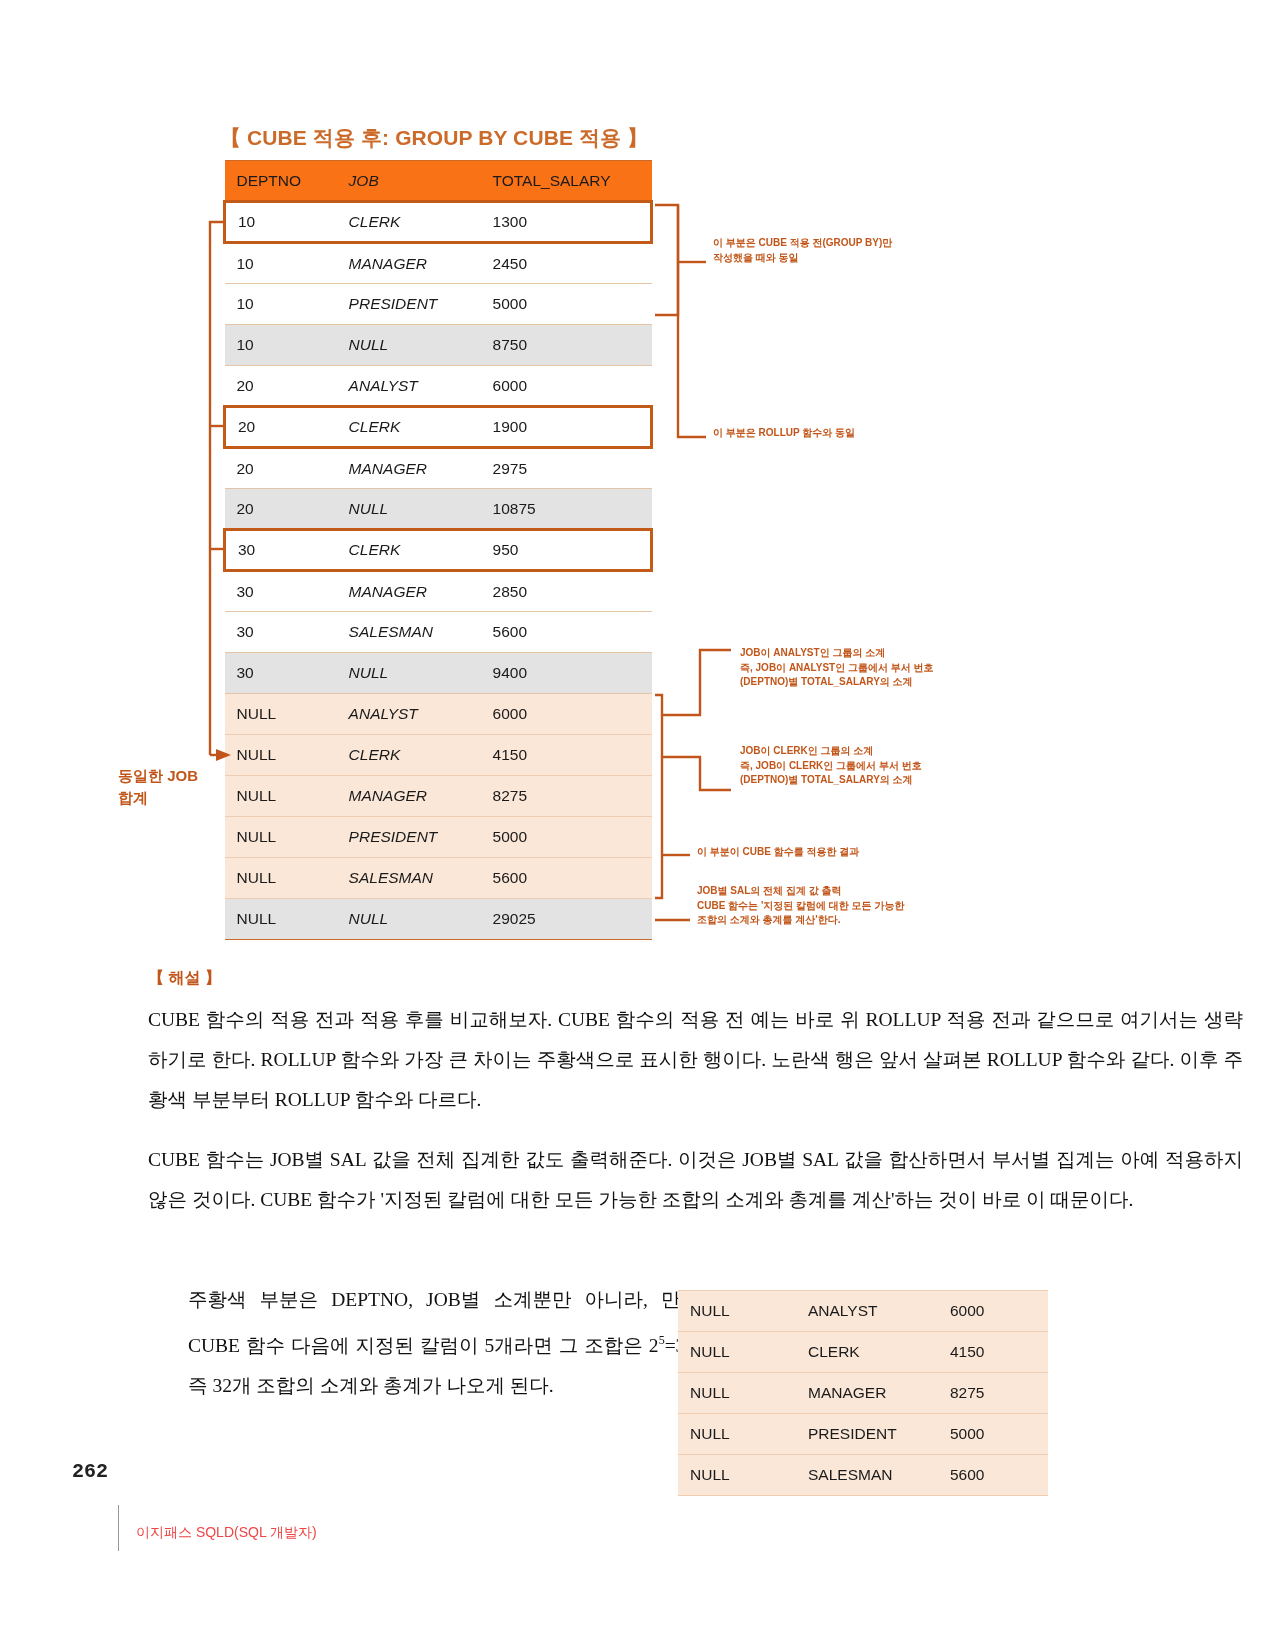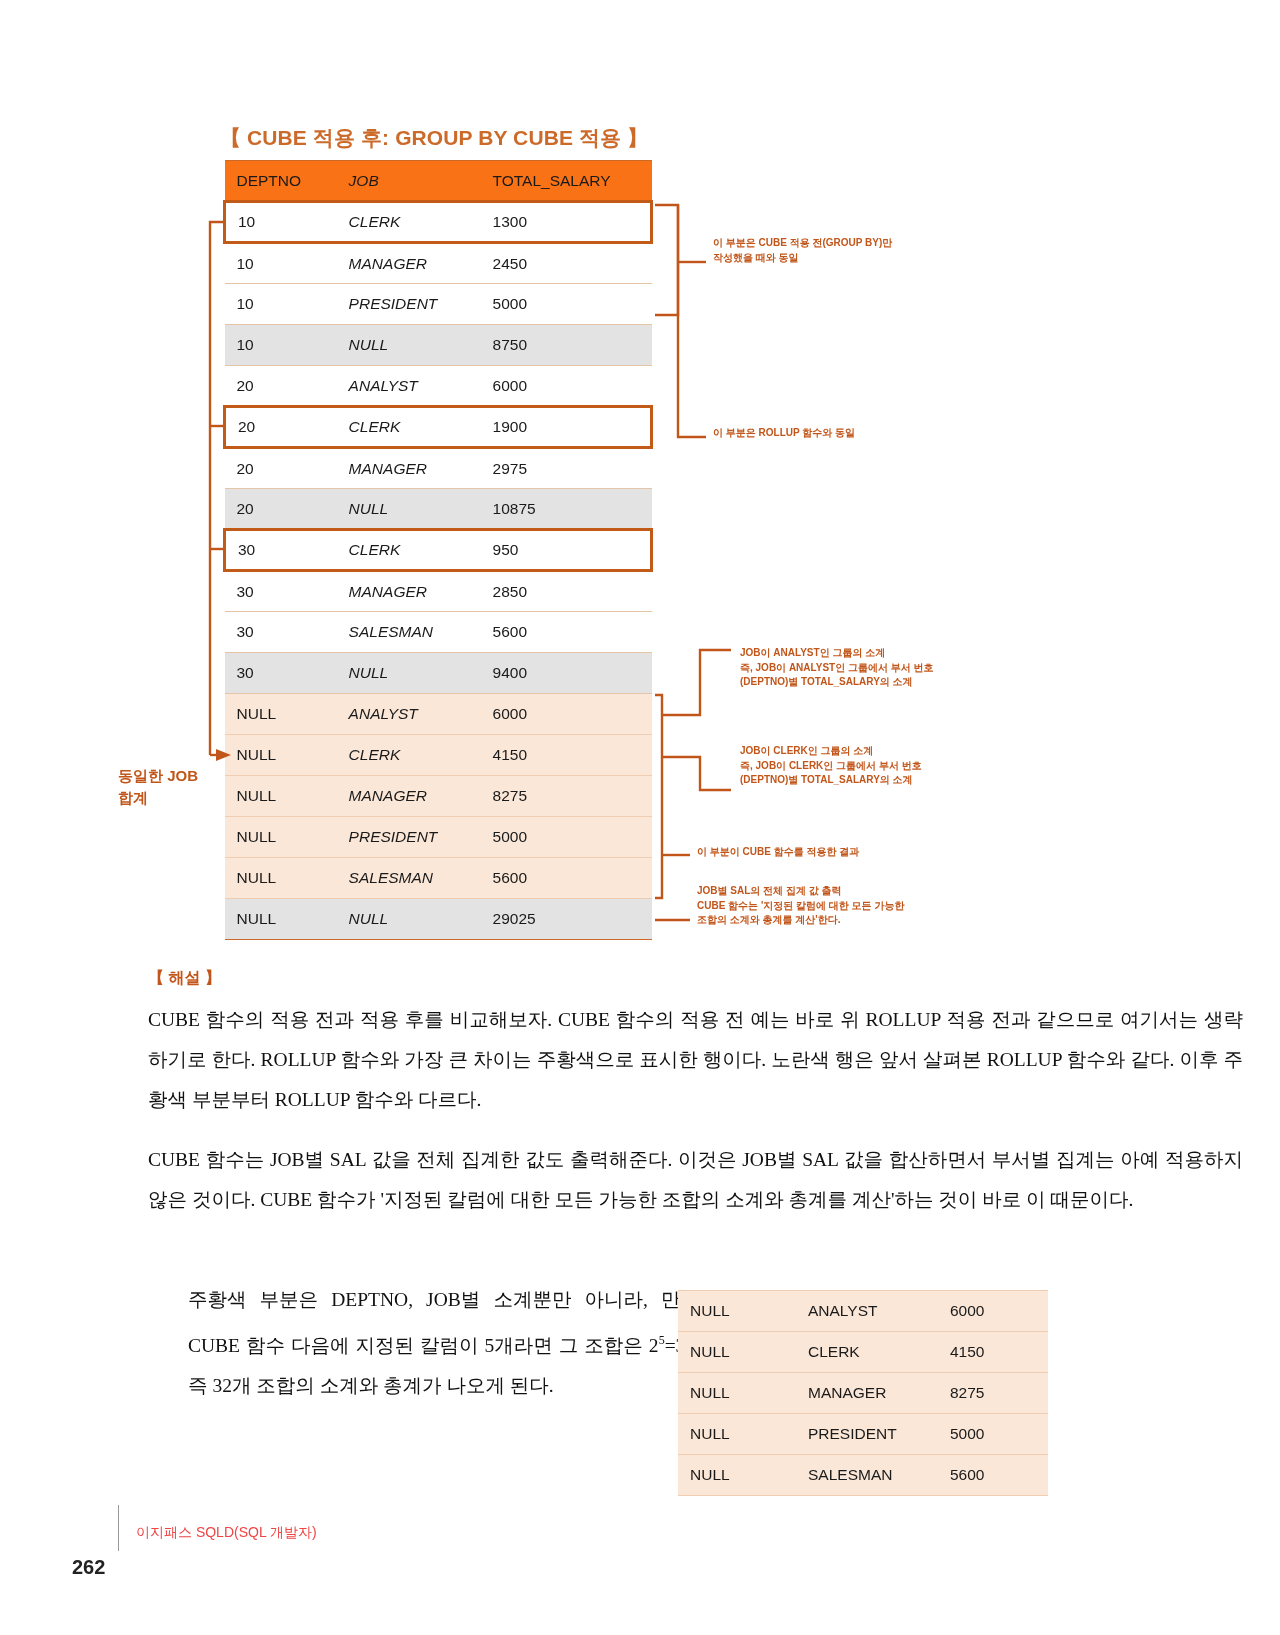--- a/index.html
+++ b/index.html
@@ -150,22 +150,22 @@
     font-weight: normal;
   }
   .bottom-table .bcol-dept { width: 118px; }
   .bottom-table .bcol-job  { width: 142px; }
   .bottom-table .bcol-sal  { width: 110px; }
 
   
   .footer-num {
     position: absolute;
     left: 72px;
-    top: 1556px;
-    font-family: Liberation Sans, sans-serif;
+    top: 1460px;
+    font-family: Liberation Mono, monospace;
     font-size: 20px;
     font-weight: bold;
     color: #222;
     text-align: center;
   }
   .footer-rule {
     position: absolute;
     left: 118px;
     top: 1505px;
     width: 1px;

